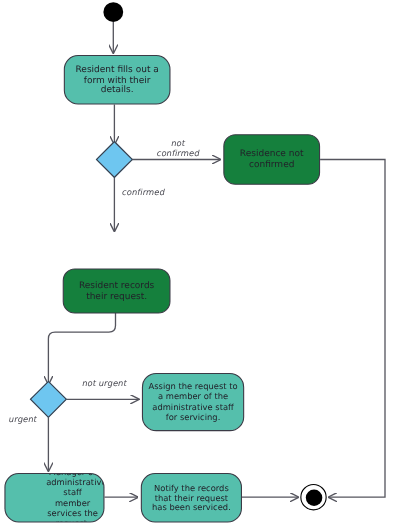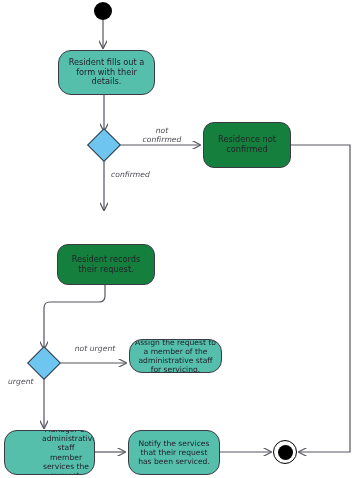--- a/index.html
+++ b/index.html
@@ -119,28 +119,28 @@
   <div class="node node-blue" style="left:57px; top:212px; width:98px; height:41px; font-size:8.2px;margin-top:32px;">
     <span>Resident records their request.</span>
   </div>
 
   <div class="diamond" style="left:32px; top:351px; width:24px; height:24px;"></div>
 
   <div class="edge-label" style="left:64px; top:344px; width:62px;">not urgent</div>
 
   <div class="edge-label" style="left:8px; top:377px; width:34px; text-align:left;">urgent</div>
 
-  <div class="node node-teal" style="left:129px; top:339px; width:93px; height:34px; font-size:7.6px;align-items:center;">
+  <div class="node node-teal" style="left:129px; top:339px; width:93px; height:53px; font-size:7.6px;align-items:center;">
     <span>Assign the request to a member of the administrative staff for servicing.</span>
   </div>
 
   <div class="node node-teal" style="left:4px; top:430px; width:91px; height:45px; font-size:7.6px;padding-left:37px;">
     <span>Manager or administrative staff member services the request.</span>
   </div>
 
   <div class="node node-teal" style="left:128px; top:430px; width:92px; height:45px; font-size:7.6px;">
-    <span>Notify the services that their request has been serviced.</span>
+    <span>Notify the records that their request has been serviced.</span>
   </div>
 
   <div class="terminal-end-outer" style="left:273px; top:440px; width:24px; height:24px;"></div>
   <div class="terminal-end-inner" style="left:277.5px; top:444.5px; width:15px; height:15px;"></div>
 
 </div>
 
 </body></html>

